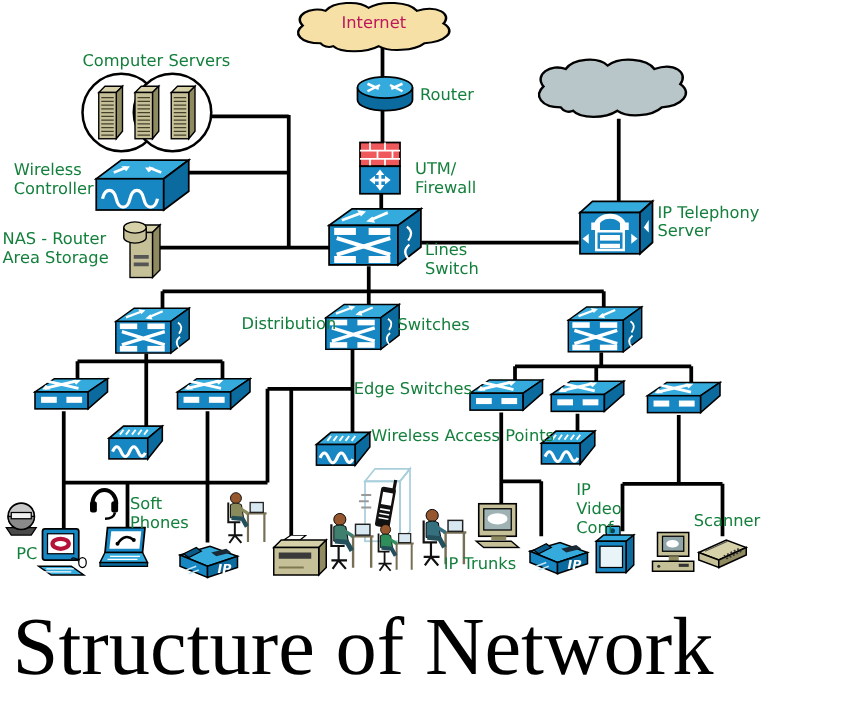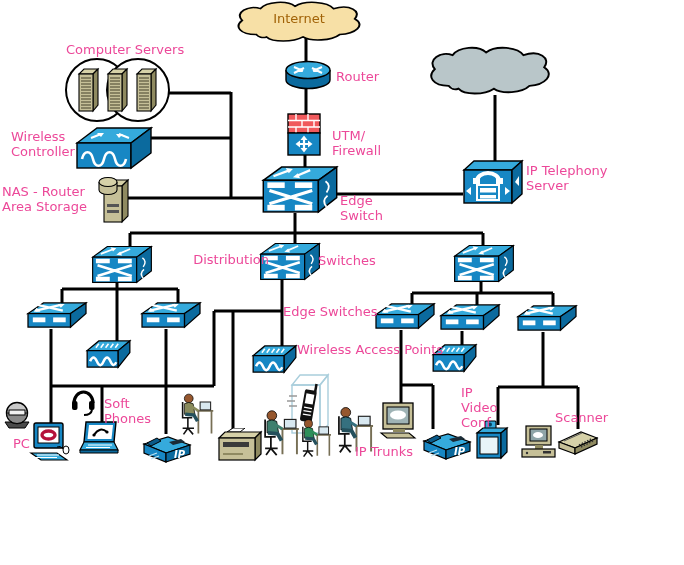--- a/index.html
+++ b/index.html
@@ -1,26 +1,26 @@
 <!DOCTYPE html>
 <html style="--blue-top: #35AADC; --blue-front: #1787C4; --blue-dark: #0B6A9E; --brick: #F0595C; --beige: #C6C098; --beige-light: #D6D1A8; --beige-dark: #8F8A60; --internet-cloud: #F7E0A6; --pstn-cloud: #B9C6C9; --line: #000000;"><head>
 <meta charset="utf-8">
 <style>
   html,body{margin:0;padding:0;background:#fff;}
   #canvas{position:relative;width:684px;height:565px;background:#fff;overflow:hidden;
           font-family:"DejaVu Sans",sans-serif;}
-  .lbl{position:absolute;font-size:13px;line-height:15px;color:#ec4899;white-space:nowrap;z-index:6;}
+  .lbl{position:absolute;font-size:13px;line-height:15px;color:#15803d;white-space:nowrap;z-index:6;}
   .lbl span{display:block;}
   .icon{position:absolute;z-index:4;}
   .icon svg{display:block;width:100%;height:100%;}
   #wires{position:absolute;left:0;top:0;z-index:2;}
   #title{position:absolute;left:10px;top:480px;font-family:"Liberation Serif",serif;
          font-size:66px;color:#000;white-space:nowrap;z-index:6;}
   .cloudlbl{position:absolute;z-index:6;display:flex;flex-direction:column;align-items:center;
-            width:100%;font-size:13px;line-height:15px;color:#a16207;}
+            width:100%;font-size:13px;line-height:15px;color:#be185d;}
 </style>
 </head>
 <body>
 
 <div id="canvas">
 
   <svg width="0" height="0" style="position:absolute" aria-hidden="true">
     <defs>
       <symbol id="sym-cloud" viewBox="0 0 140 56">
         <path d="M28 44 C12 44 6 34 14 26 C6 16 20 6 32 11 C38 2 58 0 66 8 C76 0 98 2 104 11 C120 5 132 14 125 24 C136 32 126 43 110 44 C102 52 82 53 74 47 C64 54 44 54 38 47 C34 49 30 47 28 44 Z" fill="currentColor" stroke="#000" stroke-width="2"></path>
@@ -294,21 +294,21 @@
     <span>UTM/</span>
     <span>Firewall</span>
   </div>
 
   <div class="icon" style="left:261px;top:164px;width:78px;height:51px">
     <svg viewBox="0 0 76 50">
         <use href="#sym-switch3d"></use>
       </svg>
   </div>
   <div class="lbl" style="left:340px;top:193px">
-    <span>Edge</span>
+    <span>Lines</span>
     <span>Switch</span>
   </div>
 
   <div class="icon" style="left:460px;top:158px;width:64px;height:48px">
     <svg viewBox="0 0 64 48">
         <use href="#sym-iptel"></use>
       </svg>
   </div>
   <div class="lbl" style="left:526px;top:163px">
     <span>IP Telephony</span>
@@ -507,14 +507,15 @@
 
   <div class="icon" style="left:555px;top:426px;width:46px;height:32px">
     <svg viewBox="0 0 46 32">
         <use href="#sym-scanner"></use>
       </svg>
   </div>
   <div class="lbl" style="left:555px;top:410px">
     <span>Scanner</span>
   </div>
 
+  <div id="title">Structure of Network</div>
 
 </div>
 
 </body></html>

